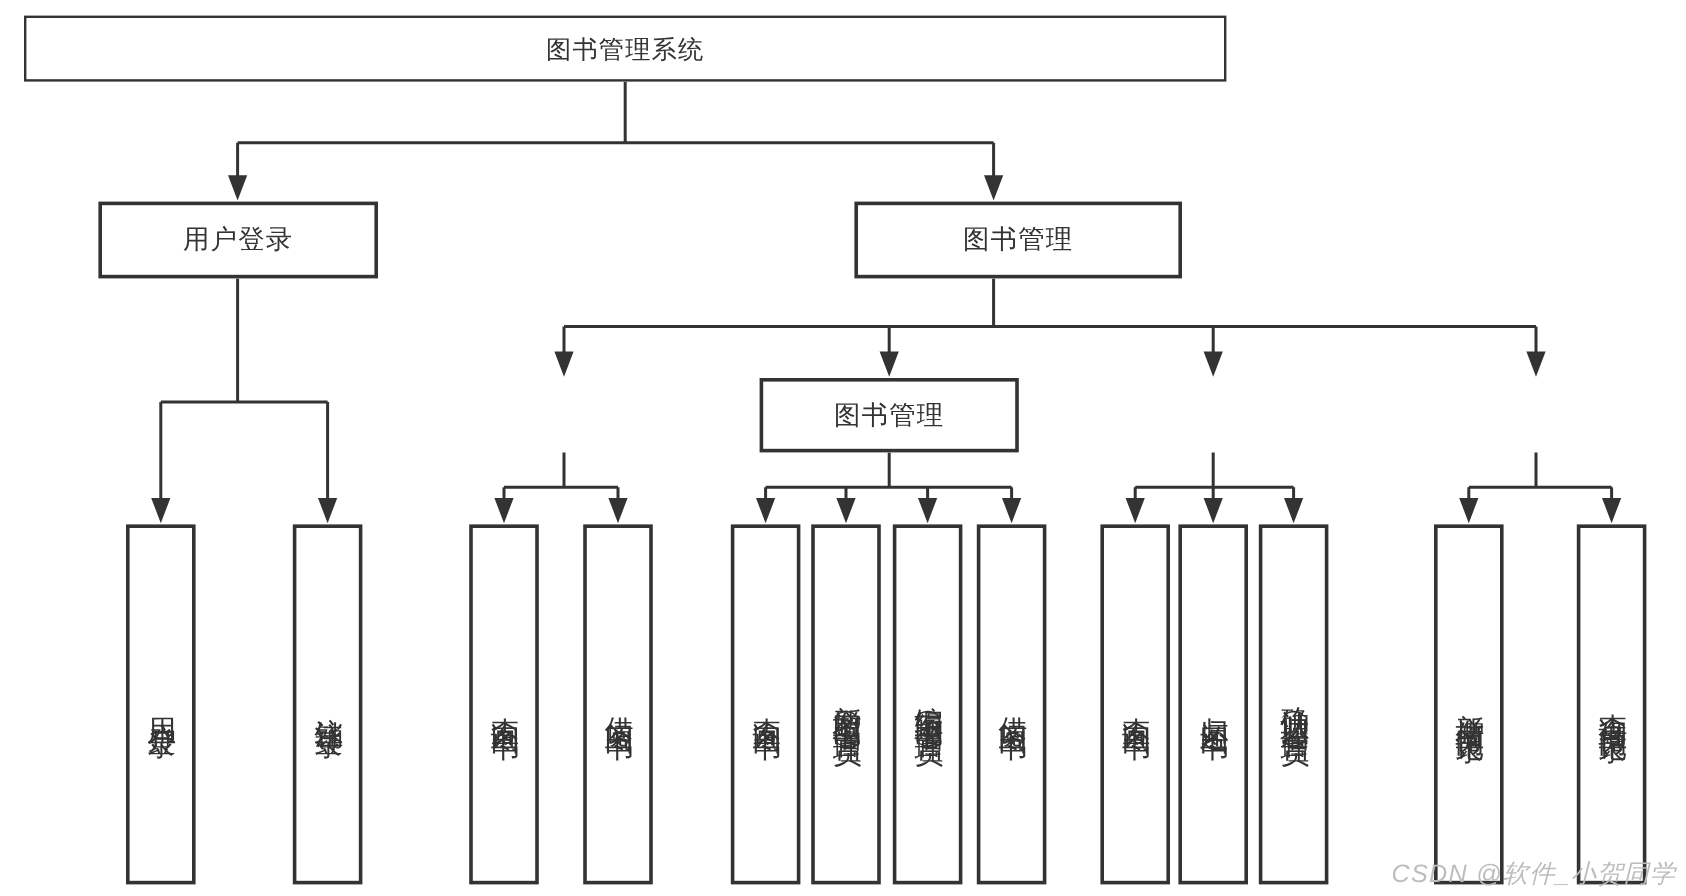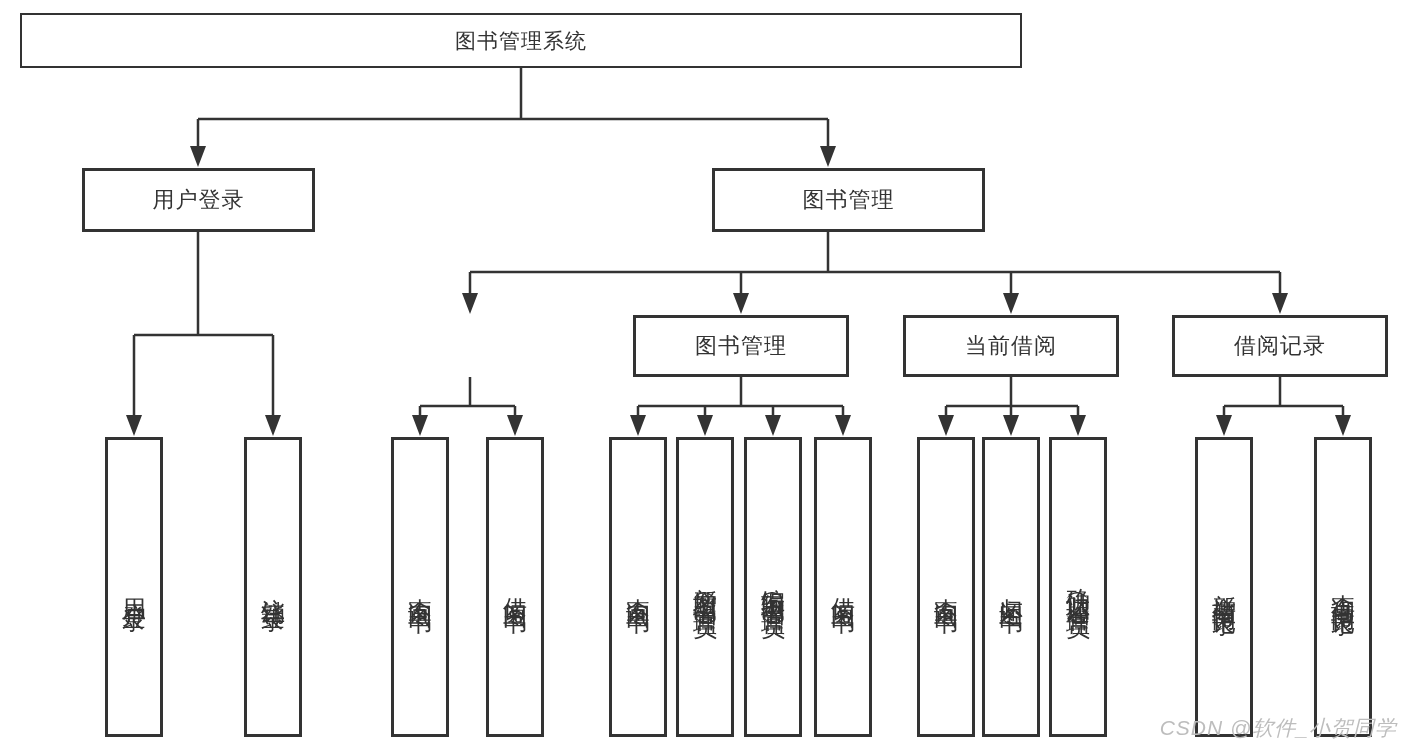--- a/index.html
+++ b/index.html
@@ -103,26 +103,20 @@
   <div class="node h" style="left:82px;top:168px;width:233px;height:64px">
     <span>用户登录</span>
   </div>
   <div class="node h" style="left:712px;top:168px;width:273px;height:64px">
     <span>图书管理</span>
   </div>
 
   <div class="node h" style="left:633px;top:315px;width:216px;height:62px">
     <span>图书管理</span>
   </div>
-  <div class="node h" style="left:903px;top:315px;width:216px;height:62px">
-    <span>当前借阅</span>
-  </div>
-  <div class="node h" style="left:1172px;top:315px;width:216px;height:62px">
-    <span>借阅记录</span>
-  </div>
 
   <div class="node v" style="left:105px;top:437px;width:58px;height:300px">
     <span>用户登录</span>
   </div>
   <div class="node v" style="left:244px;top:437px;width:58px;height:300px">
     <span>注销登录</span>
   </div>
 
   <div class="node v" style="left:391px;top:437px;width:58px;height:300px">
     <span>查询图书</span>

